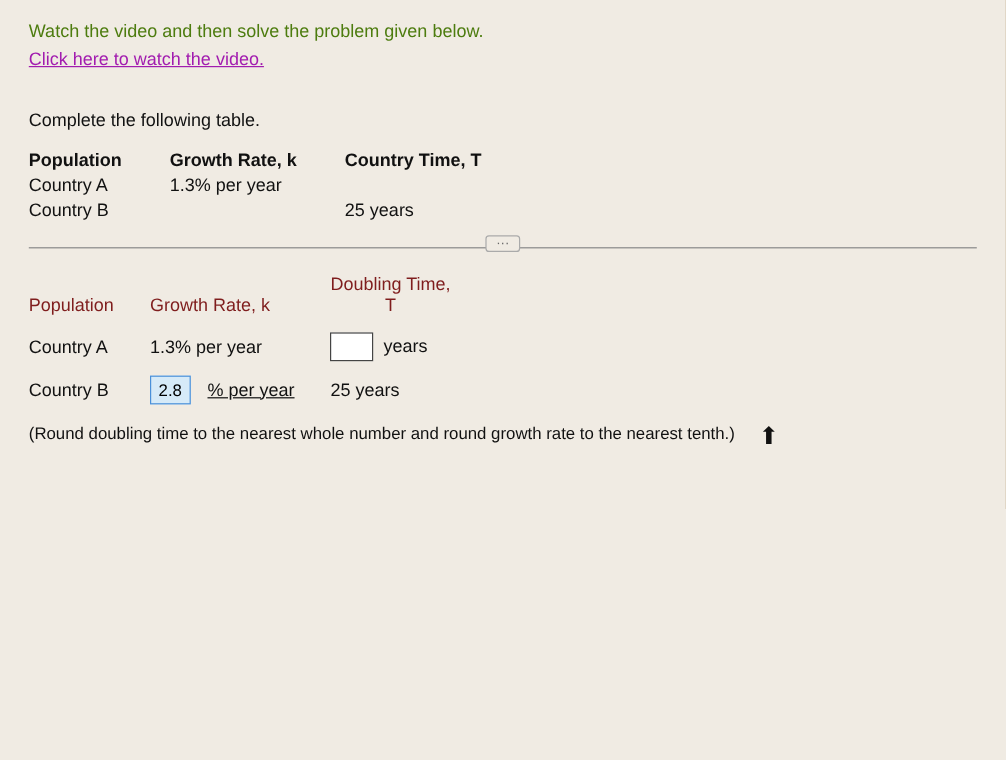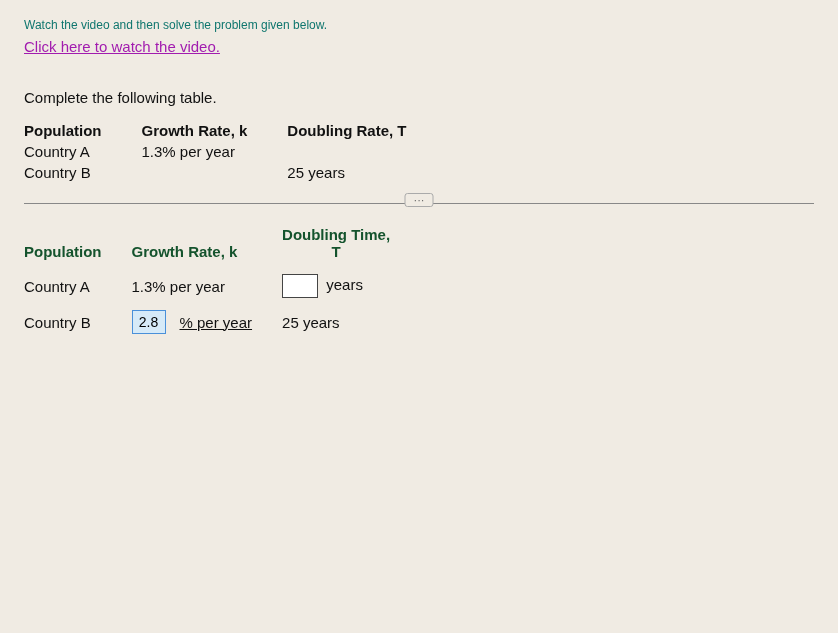--- a/index.html
+++ b/index.html
@@ -15,23 +15,23 @@
 
     .main-panel {
       background-color: #f0ebe3;
       margin: 0;
       padding: 18px 24px 24px 24px;
       width: 100%;
       min-height: 633px;
     }
 
     .intro-text {
-      font-size: 12px;
+      font-size: 15px;
       margin-bottom: 6px;
-      color: #0f766e;
+      color: #4d7c0f;
     }
 
     .video-link {
       color: #a21caf;
       text-decoration: underline;
       cursor: pointer;
       font-size: 15px;
       margin-bottom: 10px;
       display: inline-block;
     }
@@ -74,25 +74,25 @@
     .bottom-section {
       margin-top: 4px;
     }
 
     .bottom-table {
       border-collapse: collapse;
       margin-bottom: 8px;
     }
 
     .bottom-table th {
-      font-weight: bold;
+      font-weight: normal;
       font-size: 15px;
       text-align: left;
       padding: 2px 30px 8px 0;
-      color: #14532d;
+      color: #7f1d1d;
       vertical-align: bottom;
     }
 
     .bottom-table td {
       font-size: 15px;
       text-align: left;
       padding: 6px 30px 6px 0;
       color: #111;
       vertical-align: middle;
     }
@@ -149,21 +149,21 @@
   <p class="intro-text">Watch the video and then solve the problem given below.</p>
   <a class="video-link">Click here to watch the video.</a>
   <p class="complete-text">Complete the following table.</p>
 
   
   <table class="top-table">
     <thead>
       <tr>
         <th>Population</th>
         <th>Growth Rate, k</th>
-        <th>Doubling Rate, T</th>
+        <th>Country Time, T</th>
       </tr>
     </thead>
     <tbody>
       <tr>
         <td>Country A</td>
         <td>1.3% per year</td>
         <td></td>
       </tr>
       <tr>
         <td>Country B</td>
@@ -206,15 +206,19 @@
             <span style="display:inline-flex; align-items:center;">
               <input type="text" class="growth-input" value="2.8" style="width: 34px; height: 24px; border: 1.5px solid rgb(74, 144, 217); background: rgb(214, 234, 248); font-size: 14px; text-align: center; vertical-align: middle;">
               <span style="margin-left:14px;text-decoration:underline;">% per year</span>
             </span>
           </td>
           <td>25 years</td>
         </tr>
       </tbody>
     </table>
 
+    <div style="display:flex; align-items:flex-start;">
+      <p class="round-note">(Round doubling time to the nearest whole number and round growth rate to the nearest tenth.)</p>
+      <span class="cursor-arrow">⬆</span>
+    </div>
   </div>
 
 </div>
 
 </body></html>

